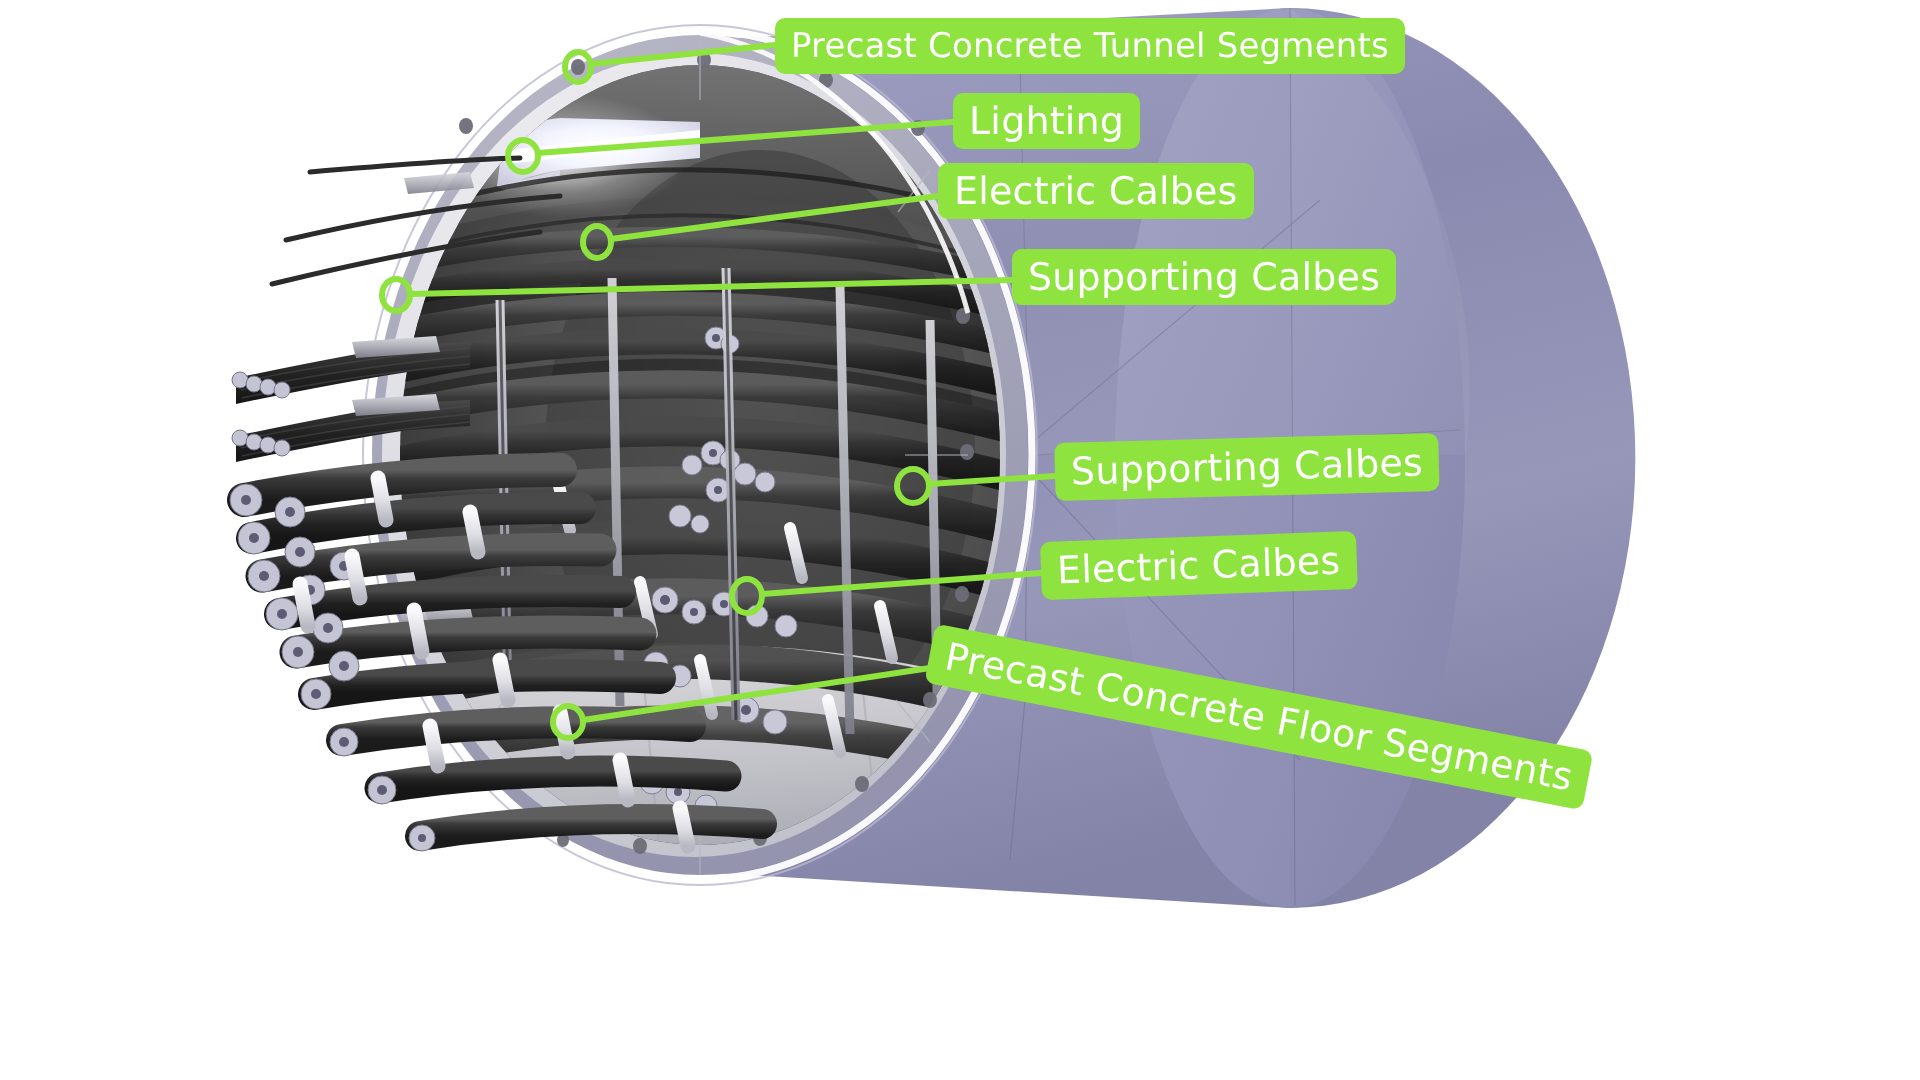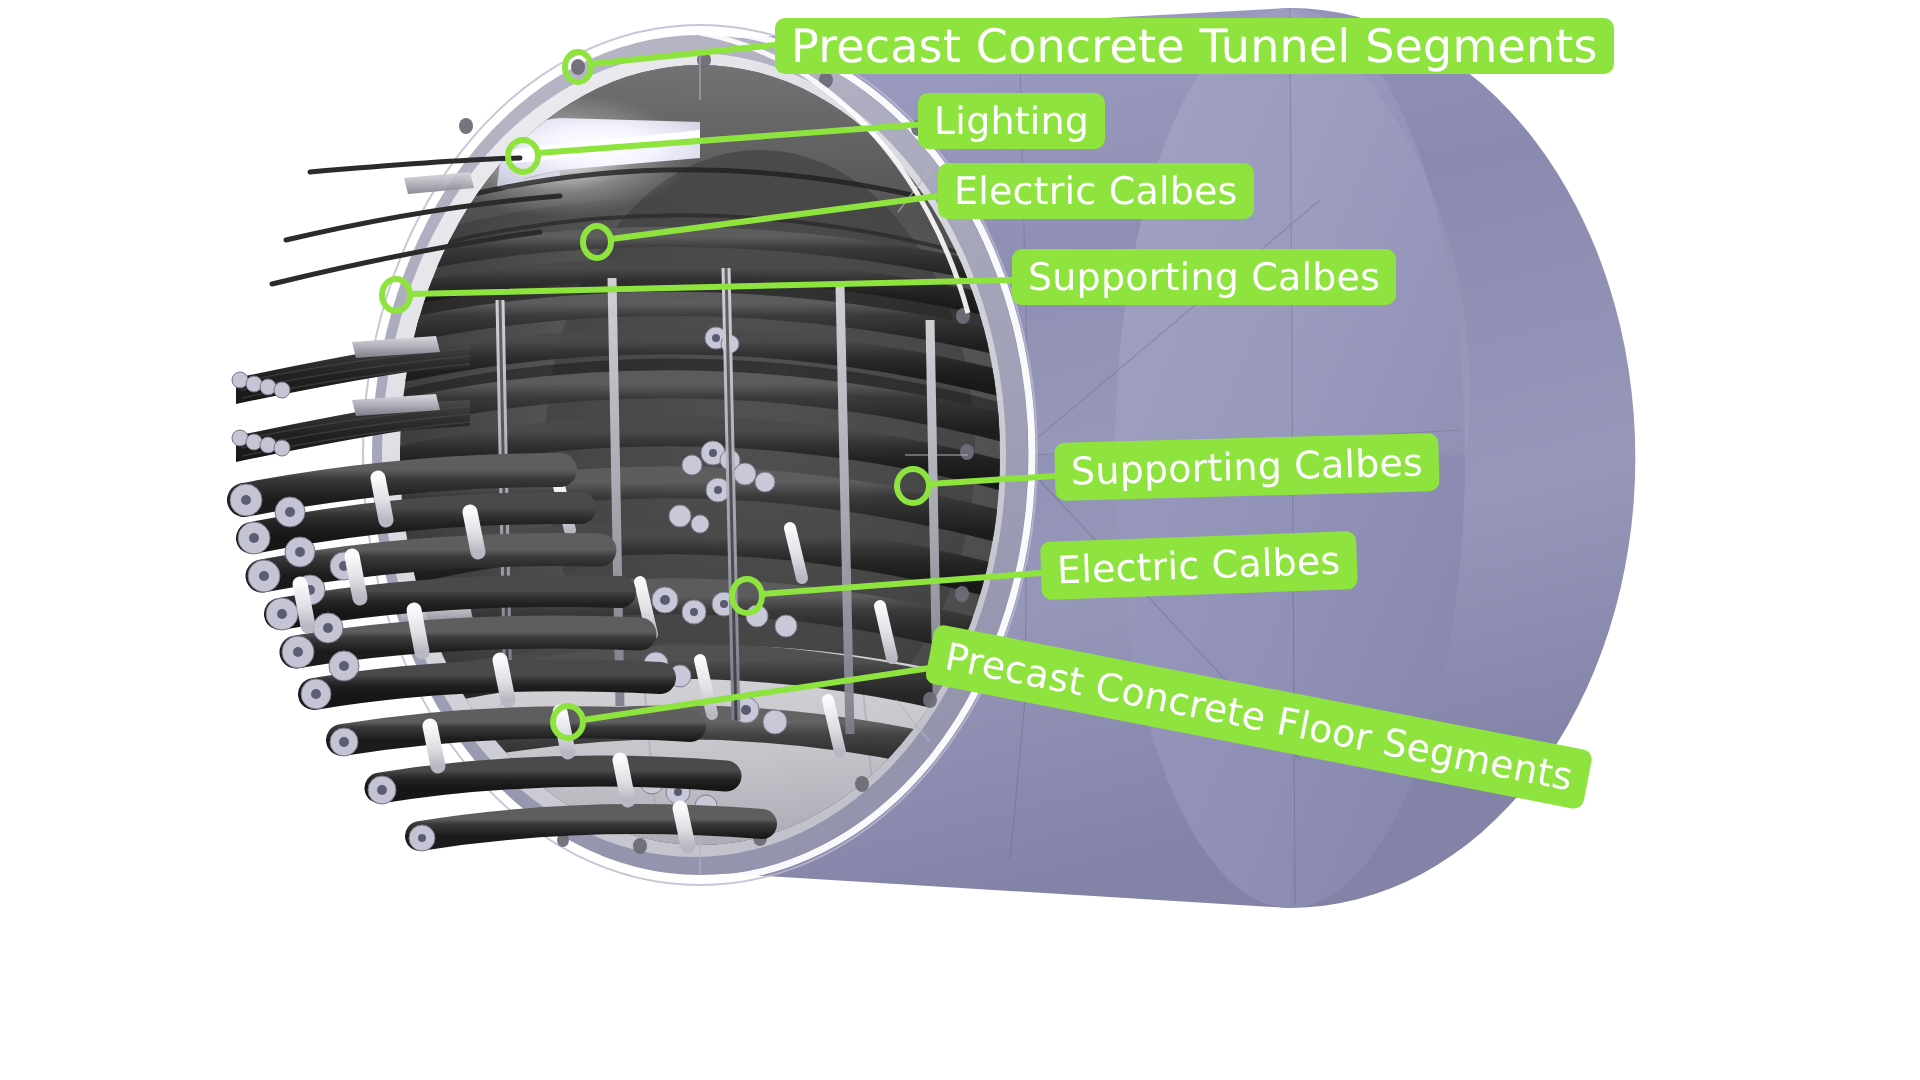--- a/index.html
+++ b/index.html
@@ -406,24 +406,24 @@
       <ellipse cx="396" cy="295" rx="14" ry="16" fill="none" stroke="#8fe33f" stroke-width="6"></ellipse>
       <polyline points="929,484 1055,476" fill="none" stroke="#8fe33f" stroke-width="6" stroke-linecap="round" stroke-linejoin="round"></polyline>
       <ellipse cx="913" cy="486" rx="16" ry="17" fill="none" stroke="#8fe33f" stroke-width="6"></ellipse>
       <polyline points="762,594 1041,573" fill="none" stroke="#8fe33f" stroke-width="6" stroke-linecap="round" stroke-linejoin="round"></polyline>
       <ellipse cx="747" cy="596" rx="15" ry="17" fill="none" stroke="#8fe33f" stroke-width="6"></ellipse>
       <polyline points="583,720 930,668" fill="none" stroke="#8fe33f" stroke-width="6" stroke-linecap="round" stroke-linejoin="round"></polyline>
       <ellipse cx="568" cy="722" rx="15" ry="16" fill="none" stroke="#8fe33f" stroke-width="6"></ellipse>
     </svg>
 
   <div id="labels">
-      <div class="label-box" style="left: 775px; top: 18px; min-width: 472px; height: 56px; padding: 0px 16px; font-size: 46px; background: rgb(143, 227, 63); color: rgb(255, 255, 255);">
+      <div class="label-box" style="left: 775px; top: 18px; min-width: 472px; height: 56px; padding: 0px 16px; font-size: 34px; background: rgb(143, 227, 63); color: rgb(255, 255, 255);">
         <span>Precast Concrete Tunnel Segments</span>
       </div>
-      <div class="label-box" style="left: 918px; top: 93px; min-width: 138px; height: 56px; padding: 0px 16px; font-size: 38px; background: rgb(143, 227, 63); color: rgb(255, 255, 255);">
+      <div class="label-box" style="left: 953px; top: 93px; min-width: 138px; height: 56px; padding: 0px 16px; font-size: 38px; background: rgb(143, 227, 63); color: rgb(255, 255, 255);">
         <span>Lighting</span>
       </div>
       <div class="label-box" style="left: 938px; top: 163px; min-width: 217px; height: 56px; padding: 0px 16px; font-size: 38px; background: rgb(143, 227, 63); color: rgb(255, 255, 255);">
         <span>Electric Calbes</span>
       </div>
       <div class="label-box" style="left: 1012px; top: 249px; min-width: 276px; height: 56px; padding: 0px 16px; font-size: 38px; background: rgb(143, 227, 63); color: rgb(255, 255, 255);">
         <span>Supporting Calbes</span>
       </div>
       <div class="label-box" style="left: 1055px; top: 443px; min-width: 283px; height: 58px; padding: 0px 16px; font-size: 38px; background: rgb(143, 227, 63); color: rgb(255, 255, 255); transform: rotate(-1.5deg); transform-origin: left center;">
         <span>Supporting Calbes</span>

